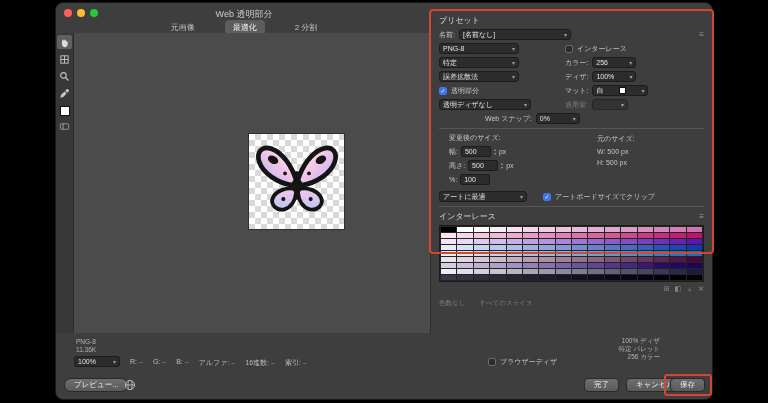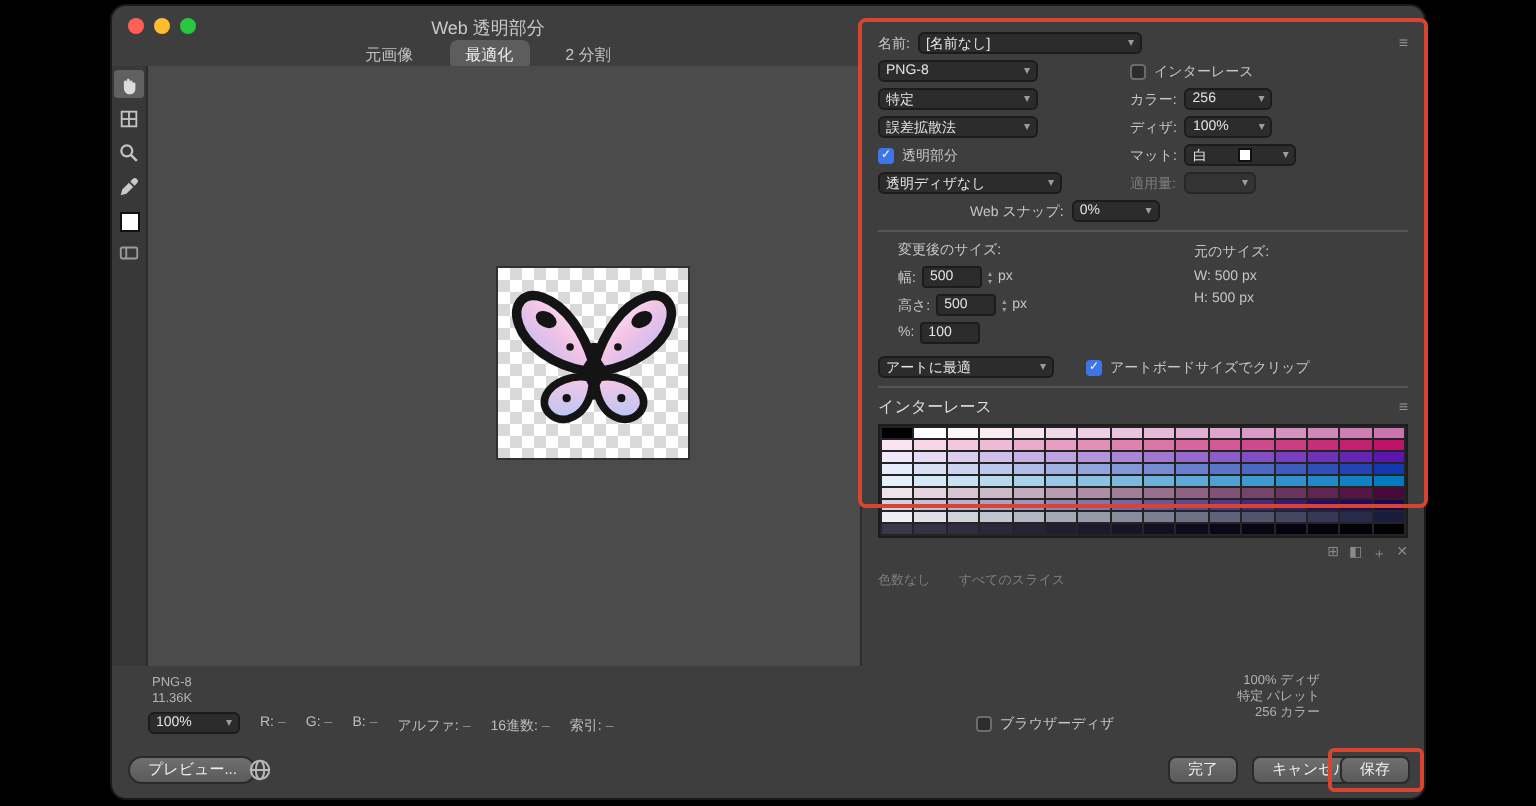--- a/index.html
+++ b/index.html
@@ -11,21 +11,21 @@
             box-shadow:0 8px 30px rgba(0,0,0,.6); color:#c8c8c8; }
 
   
   .lights { position:absolute; left:8px; top:6px; display:flex; gap:5px; }
   .light { width:8px; height:8px; border-radius:50%; }
   .l-red { background:#ff5f57; } .l-yellow { background:#febc2e; } .l-green { background:#28c840; }
   .title { position:absolute; top:5px; left:0; width:376px; text-align:center;
            font-size:9px; color:#c9c9c9; }
 
   
-  .tabs { position:absolute; top:17px; left:0; width:376px; display:flex; justify-content:center; gap:10px; }
+  .tabs { position:absolute; top:17px; left:0; width:376px; display:flex; justify-content:center; gap:22px; }
   .tab { font-size:8px; color:#c2c2c2; padding:2px 8px; border-radius:4px; cursor:default; }
   .tab.active { background:#5d5d5d; color:#f0f0f0; }
 
   
   .toolstrip { position:absolute; left:0; top:30px; bottom:66px; width:18px;
                background:#383838; border-right:1px solid #2b2b2b; padding-top:2px;
                display:flex; flex-direction:column; align-items:center; gap:3px; }
   .tool { width:15px; height:14px; display:flex; align-items:center; justify-content:center; border-radius:2px; }
   .tool.active { background:#606060; }
   .swatchtool { width:10px; height:10px; background:#fff; border:1px solid #111; margin-top:3px; }
@@ -178,20 +178,23 @@
           <ellipse cx="50" cy="56" rx="3" ry="13" fill="#141414"></ellipse>
           <circle cx="50" cy="40" r="4.5" fill="#141414"></circle>
           <path d="M47 37 C43 28 39 24 34 21" stroke="#141414" stroke-width="2" fill="none" stroke-linecap="round"></path>
           <path d="M53 37 C57 28 61 24 66 21" stroke="#141414" stroke-width="2" fill="none" stroke-linecap="round"></path>
         </svg>
       </div>
     </div>
 
     <div class="panel">
 
+      <div class="phead">
+        <span>プリセット</span>
+      </div>
 
       <div class="prow">
         <span class="lbl">名前:</span>
         <div class="dd" style="width:112px">
           <span>[名前なし]</span>
           <span class="arr">▾</span>
         </div>
         <span class="menuglyph">≡</span>
       </div>
 

